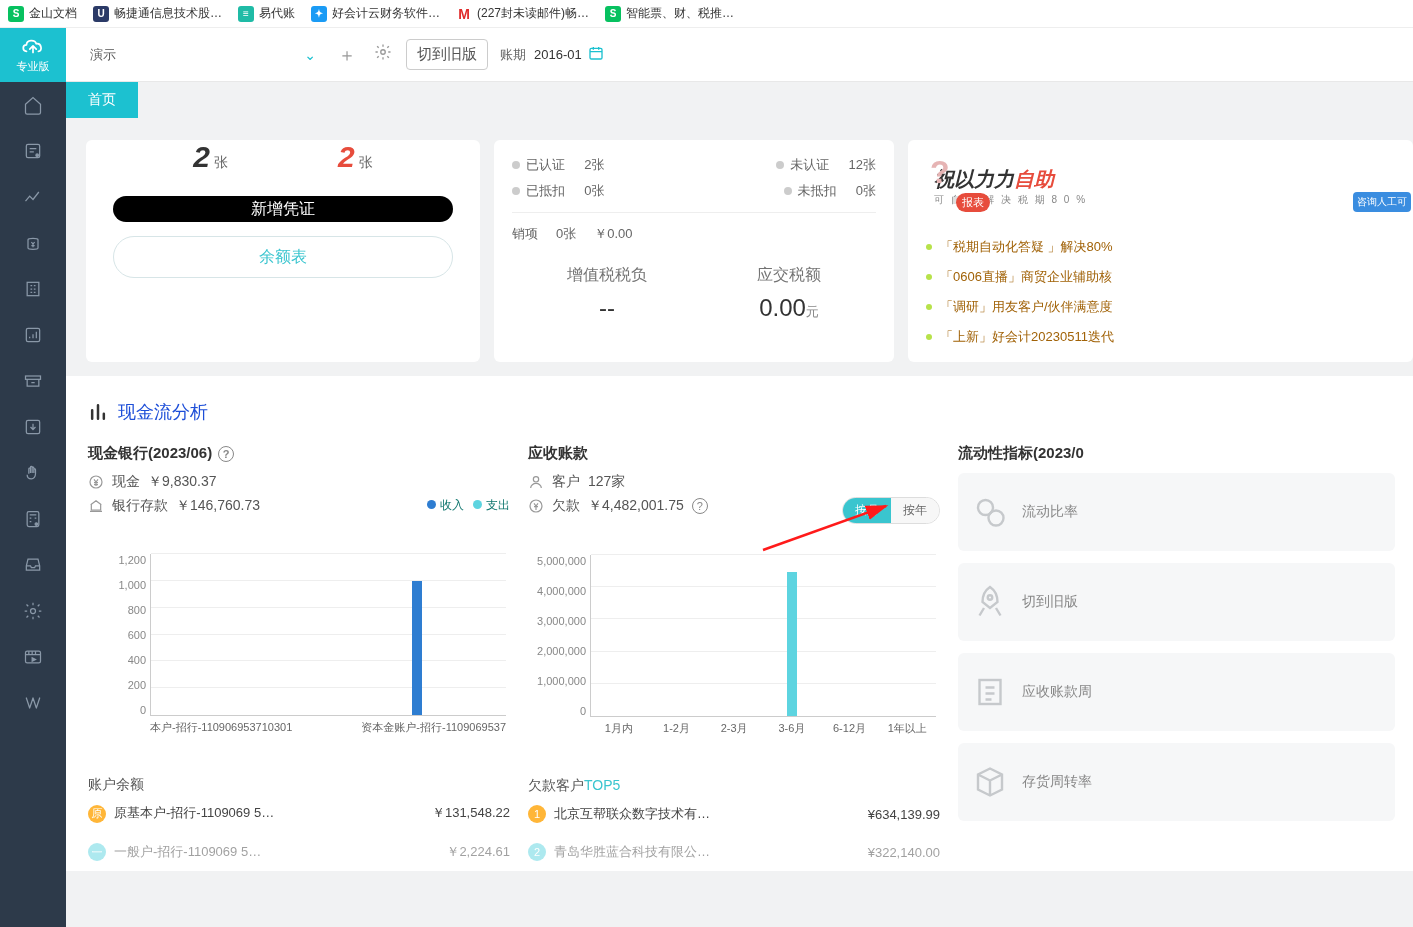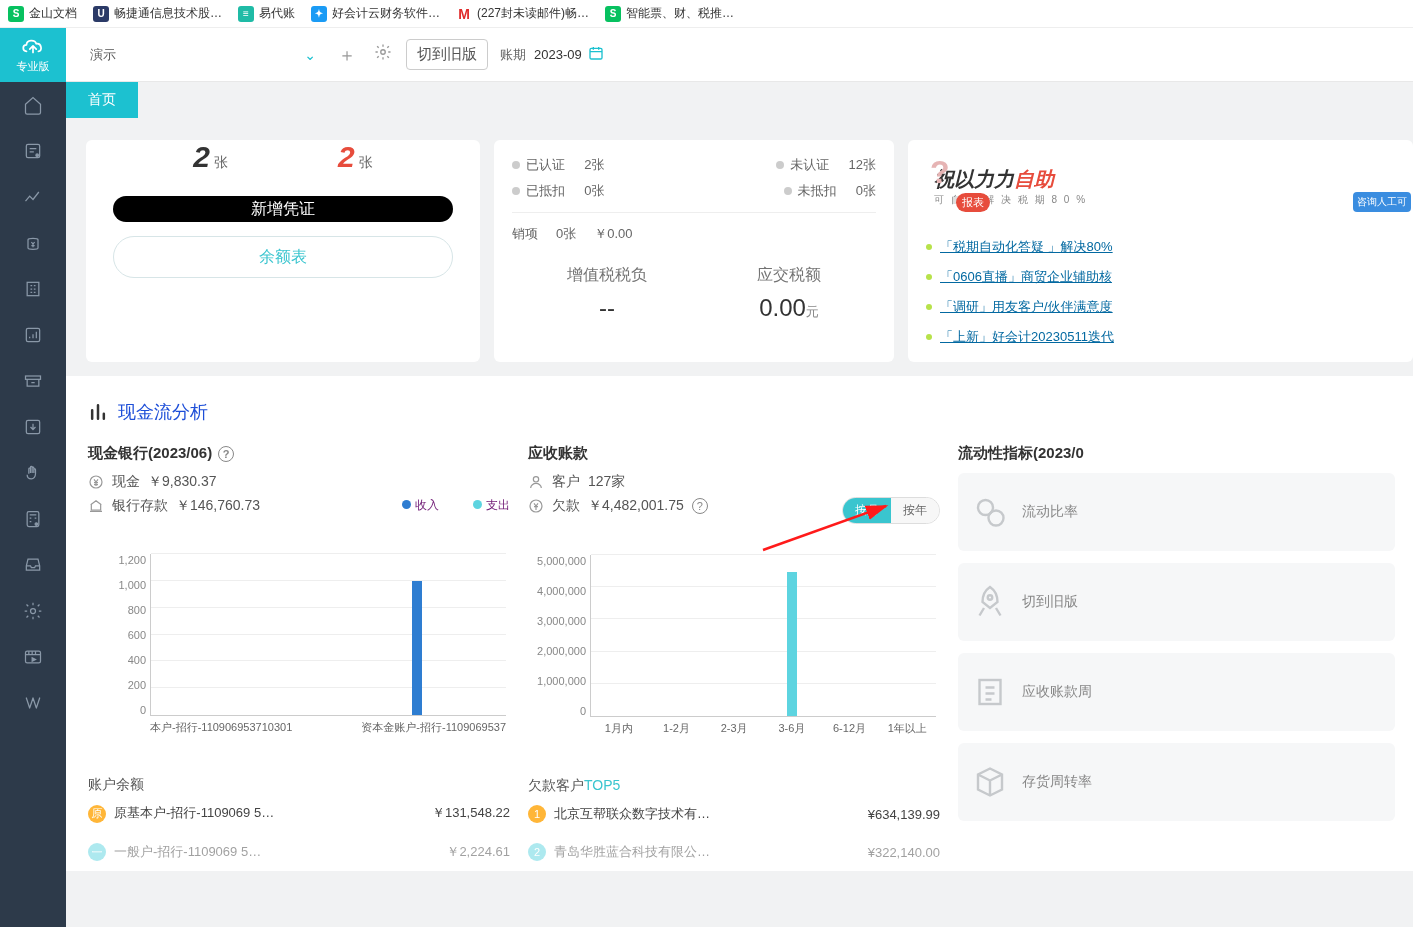--- a/index.html
+++ b/index.html
@@ -65,37 +65,37 @@
 
   .news-card { flex: 1; min-width: 180px; padding: 10px 0 10px 18px; }
   .news-banner { height: 72px; display: flex; align-items: center; justify-content: space-between; padding: 0 8px; position: relative; overflow: hidden; }
   .news-banner-big { font-size: 20px; font-weight: bold; font-style: italic; color: #333; }
   .news-banner-big .redpart { color: #e74c3c; }
   .news-sub { font-size: 10px; color: #888; letter-spacing: 2px; }
   .qmark { position: absolute; left: 4px; top: 4px; font-size: 32px; color: #e6b4b4; font-weight: bold; }
   .badge-red { background: #e74c3c; color: #fff; font-size: 11px; padding: 2px 6px; border-radius: 10px; position: absolute; left: 30px; bottom: 10px; }
   .badge-blue { background: #3a8de0; color: #fff; font-size: 10px; padding: 3px 4px; border-radius: 4px; position: absolute; right: 2px; bottom: 10px; }
   .news-list { margin-top: 10px; }
-  .news-item { display: flex; align-items: center; gap: 8px; font-size: 13px; color: #0369a1; padding: 6px 0; cursor: pointer; text-decoration: underline; }
+  .news-item { display: flex; align-items: center; gap: 8px; font-size: 13px; color: #a16207; padding: 6px 0; cursor: pointer; }
   .bullet { width: 6px; height: 6px; background: #b7e24a; border-radius: 3px; }
 
   
   .section-title { display: flex; align-items: center; gap: 10px; padding: 24px 0 14px 22px; font-size: 18px; color: #1d4ed8; background: #fff; margin-top: 14px; }
   .analysis-row { display: flex; gap: 0; background: #fff; padding: 0 0 0 22px; overflow: hidden; }
   .analysis-col { padding: 6px 18px 0 0; }
   .col1 { width: 440px; }
   .col2 { width: 430px; }
   .col3 { flex: 1; min-width: 130px; }
 
   .sub-title { font-size: 15px; font-weight: bold; color: #333; margin-bottom: 10px; display: flex; align-items: center; gap: 6px; }
   .help-icon { width: 16px; height: 16px; border: 1.5px solid #888; border-radius: 50%; display: inline-flex; align-items: center; justify-content: center; font-size: 11px; color: #888; }
   .stat-line { display: flex; align-items: center; gap: 8px; color: #555; font-size: 14px; margin: 6px 0; }
   .stat-icon { width: 16px; height: 16px; color: #999; display: inline-flex; }
   
-  .legend { display: flex; gap: 34px; justify-content: flex-end; margin: -24px 0 0 0; font-size: 12px; color: #701a75; }
+  .legend { display: flex; gap: 9px; justify-content: flex-end; margin: -24px 0 0 0; font-size: 12px; color: #0f766e; }
   .ldot { width: 9px; height: 9px; border-radius: 5px; display: inline-block; margin-right: 4px; }
   .blue { background: #2e7dd1; }
   .cyan { background: #5dd4e0; }
 
   .chart-area { margin-top: 40px; height: 200px; position: relative; }
   .y-labels { position: absolute; left: 0; top: 0; height: 162px; width: 58px; display: flex; flex-direction: column; justify-content: space-between; text-align: right; font-size: 11px; color: #888; }
   .plot { position: absolute; left: 62px; right: 4px; top: 0; height: 162px; border-left: 1px solid #ccc; border-bottom: 1px solid #ccc; }
   .plot .grid-h { position: absolute; left: 0; right: 0; height: 1px; background: #eee; }
   .bar { position: absolute; bottom: 0; width: 10px; }
   .x-labels { position: absolute; left: 62px; right: 4px; top: 166px; display: flex; justify-content: space-between; font-size: 11px; color: #666; }
@@ -164,21 +164,21 @@
     <span class="header-icon">＋</span>
     <span class="header-icon">
       <svg width="18" height="18" viewBox="0 0 24 24" fill="none" stroke="#999" stroke-width="1.8">
           <circle cx="12" cy="12" r="3"></circle>
           <path d="M12 2v3M12 19v3M4.2 4.2l2.1 2.1M17.7 17.7l2.1 2.1M2 12h3M19 12h3M4.2 19.8l2.1-2.1M17.7 6.3l2.1-2.1"></path>
         </svg>
     </span>
   </div>
   <div class="old-version-btn">切到旧版</div>
   <span class="period-label">账期</span>
-  <span class="period-value">2023-09</span>
+  <span class="period-value">2016-01</span>
   <span class="cal-icon">
     <svg width="16" height="16" viewBox="0 0 24 24" fill="none" stroke="#1cc1d0" stroke-width="2">
         <rect x="3" y="5" width="18" height="16" rx="2"></rect>
         <path d="M3 10h18M8 3v4M16 3v4"></path>
       </svg>
   </span>
 </div>
 
 <div class="main-layout">
 

